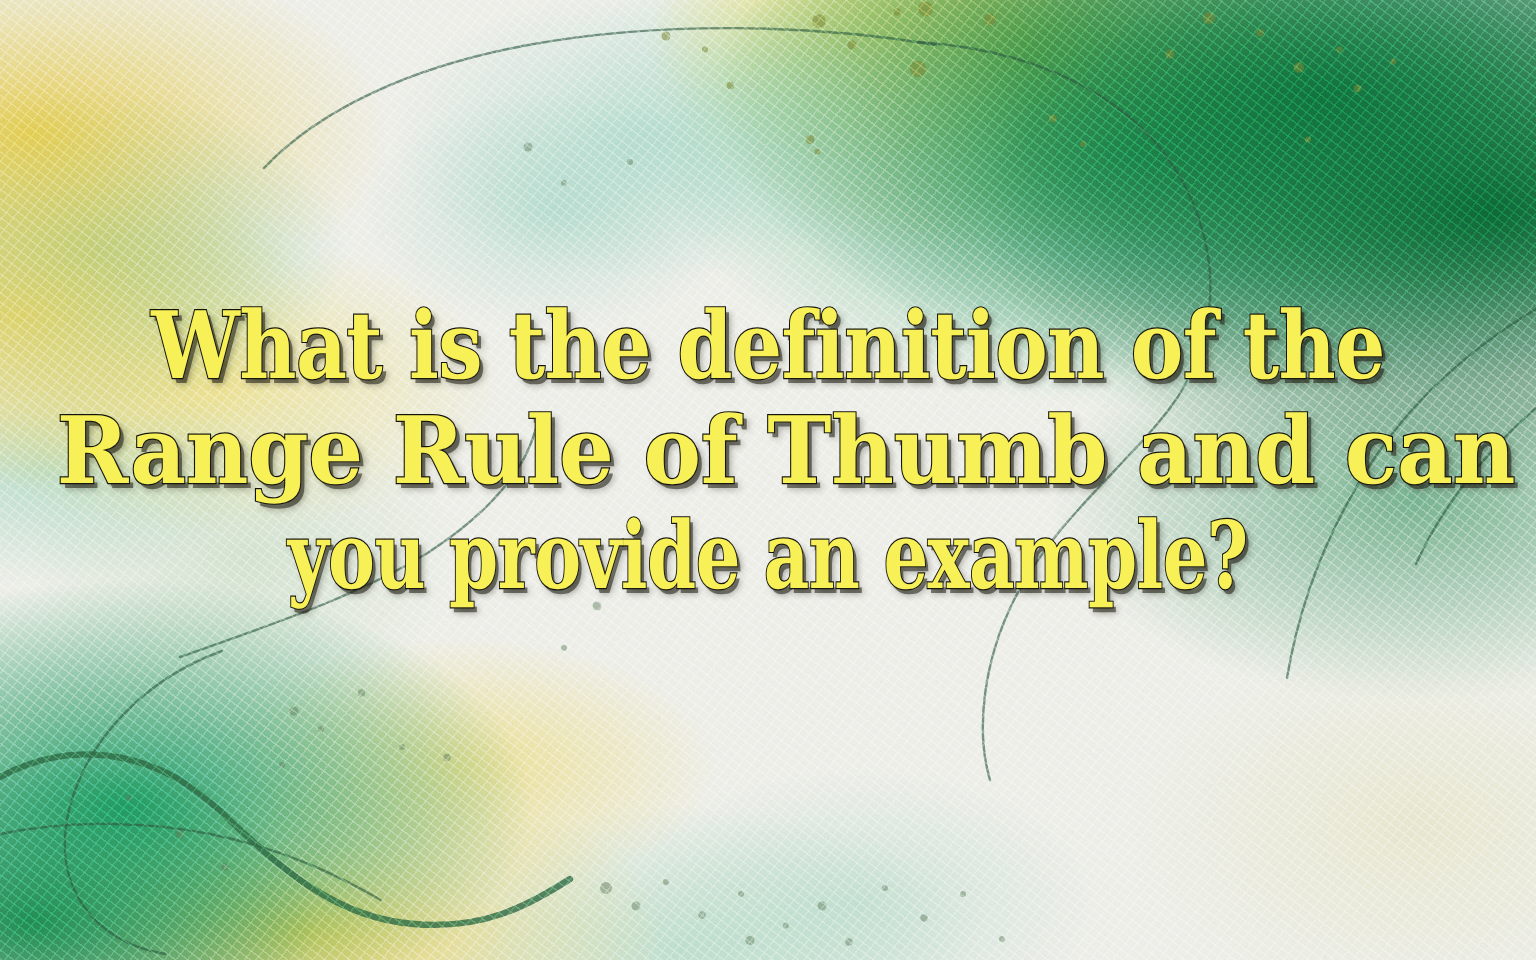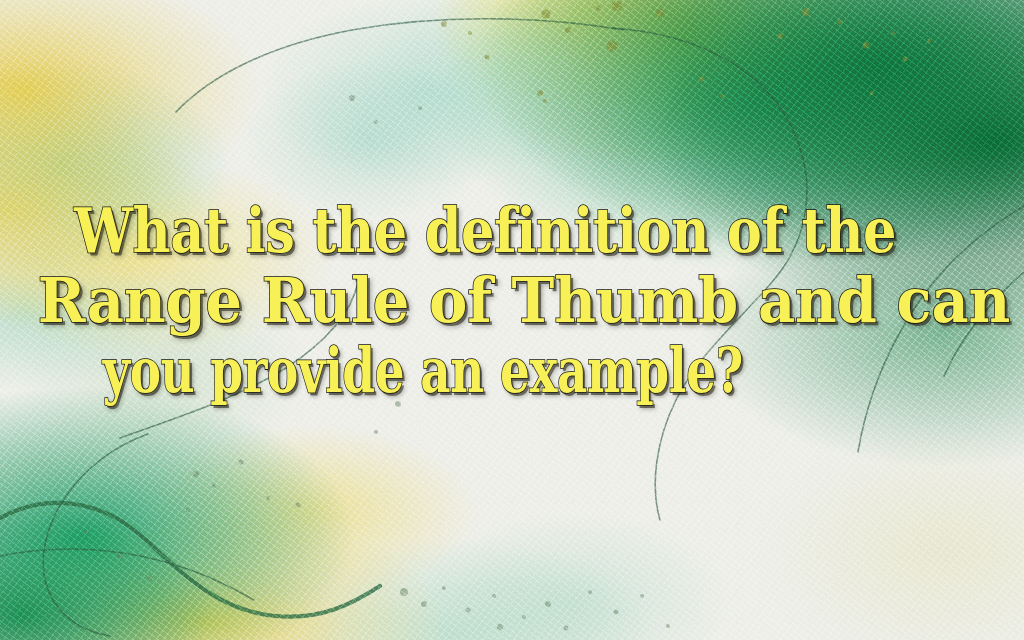--- a/index.html
+++ b/index.html
@@ -101,20 +101,21 @@
     inset: 0;
     pointer-events: none;
   }
 
   
   #headline {
     position: absolute;
     left: 0;
     right: 0;
     top: 196px;
+    text-align: center;
     z-index: 6;
   }
 
   .headline-line {
     display: block;
     font-family: "DejaVu Serif", "Liberation Serif", serif;
     font-weight: bold;
     font-size: 62px;
     line-height: 70px;
     letter-spacing: -0.5px;

